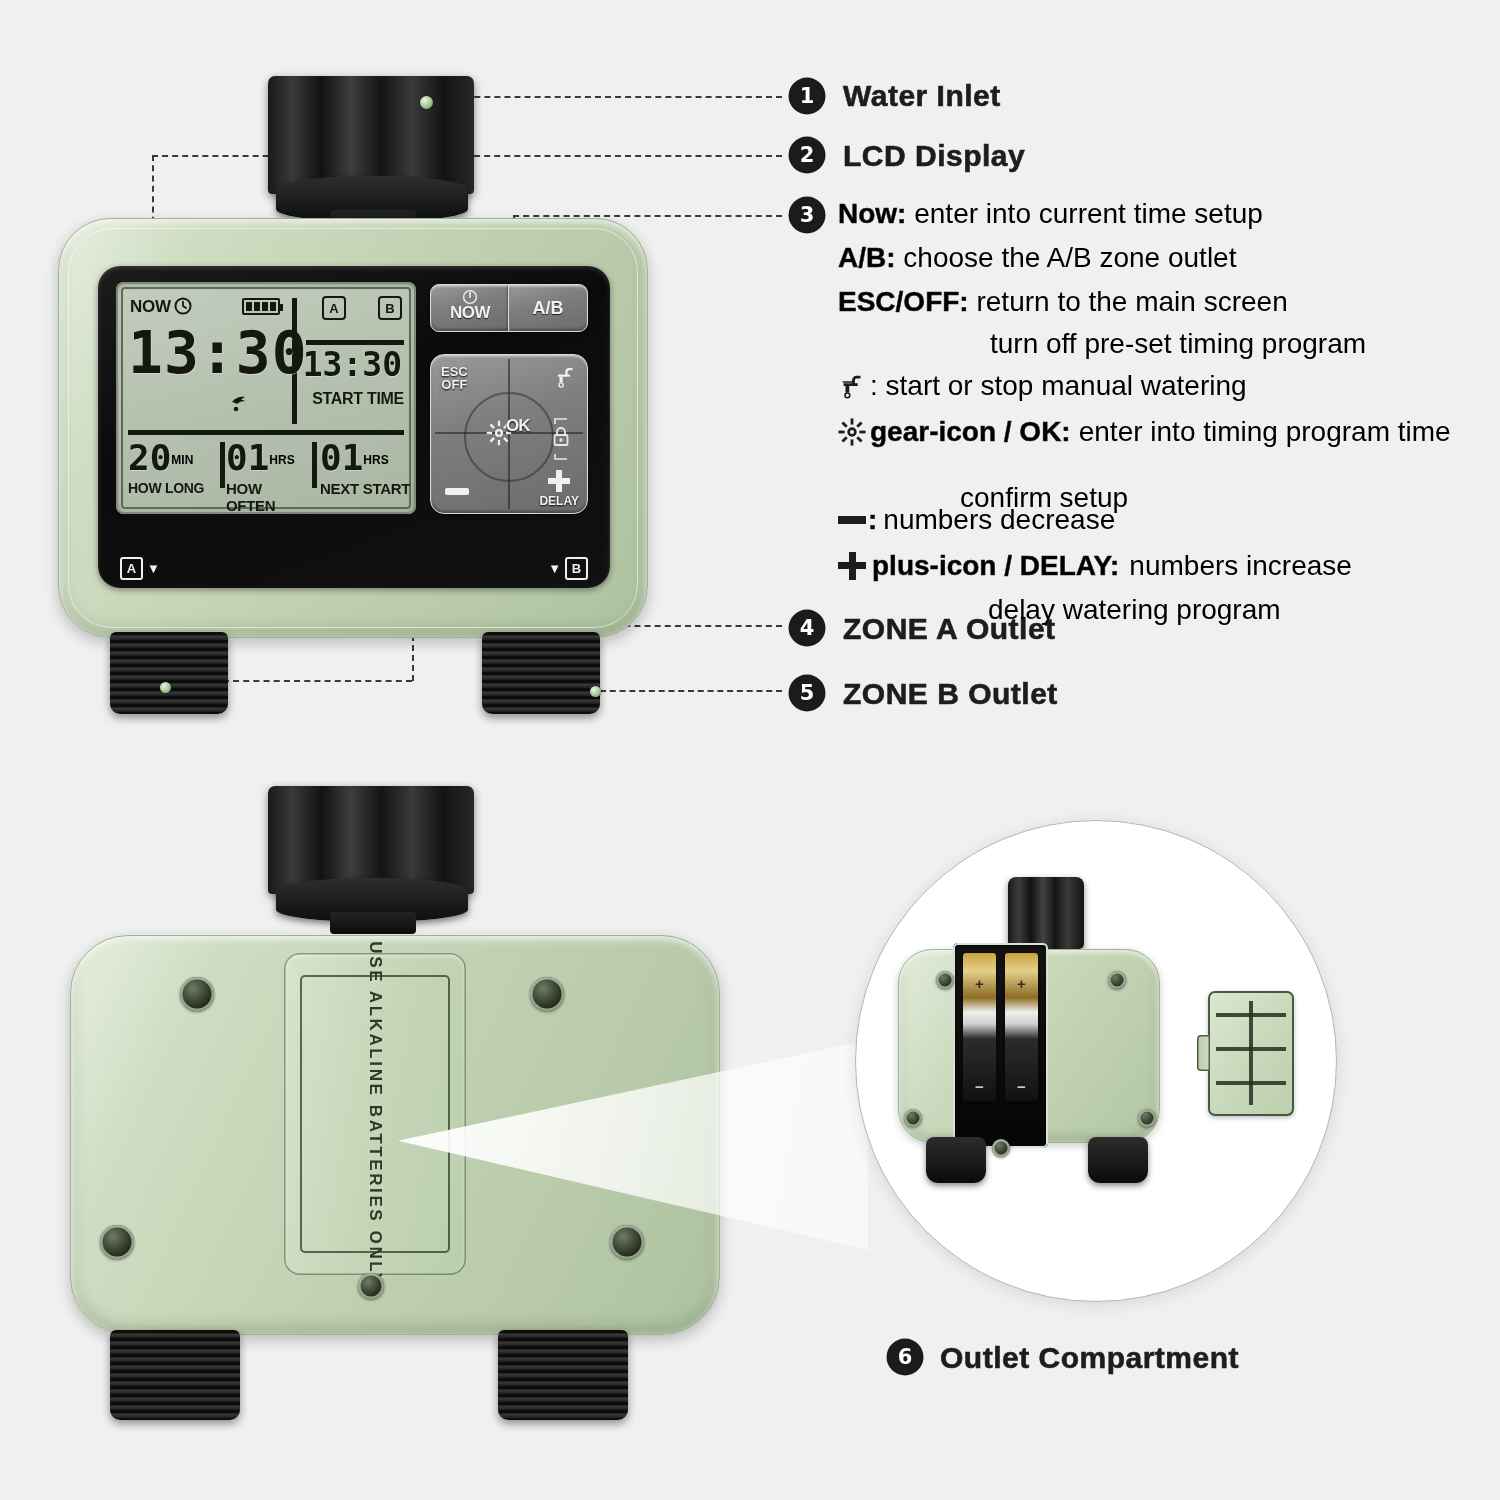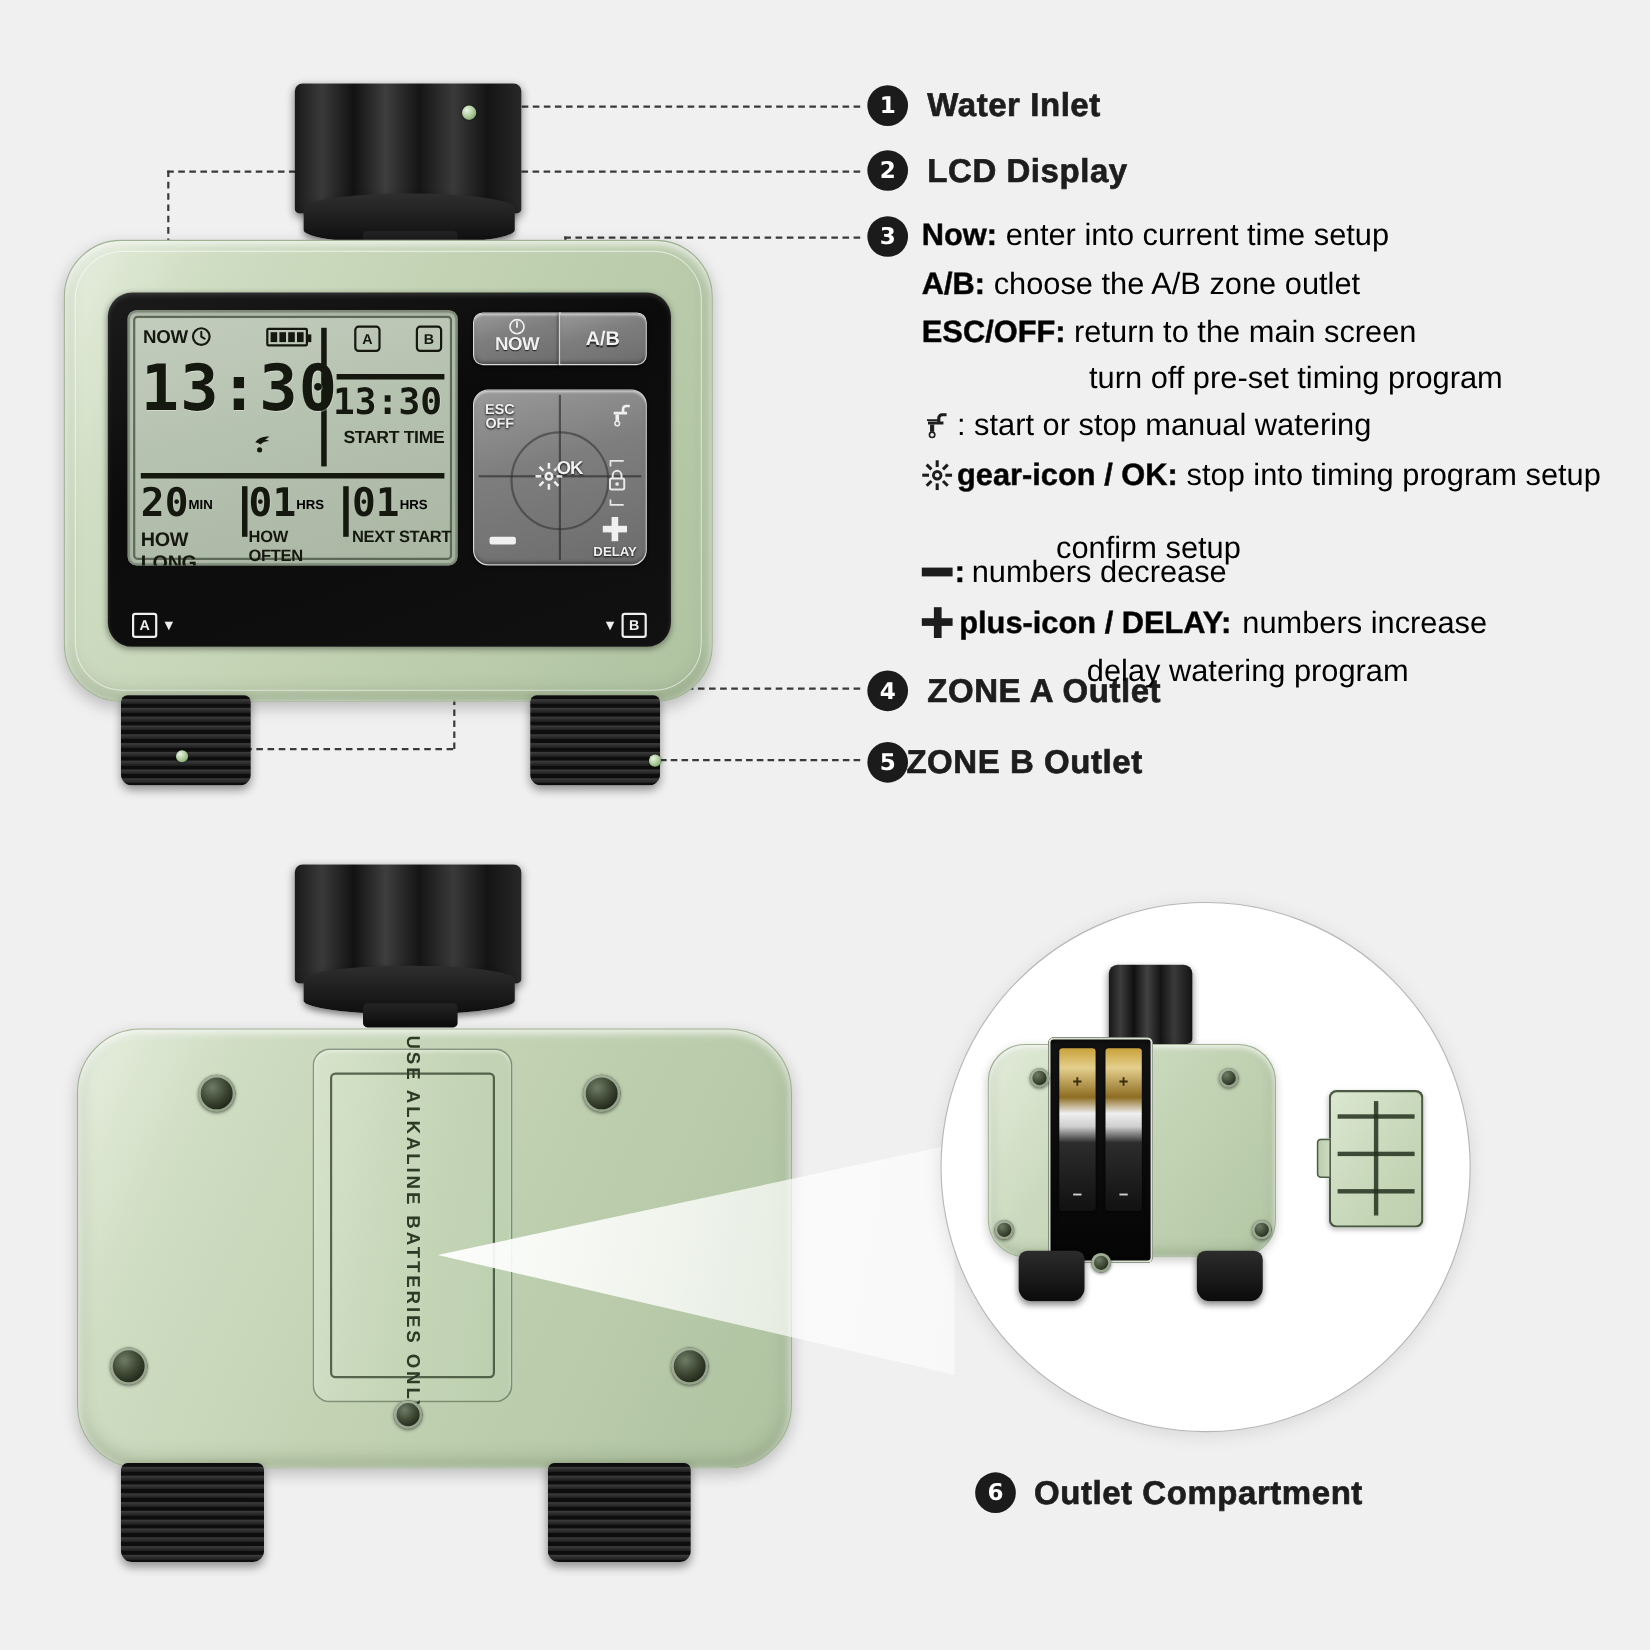--- a/index.html
+++ b/index.html
@@ -278,21 +278,21 @@
   <div class="cnum" style="left:790px;top:676px;">
       <span>5</span>
     </div>
   <div class="cnum" style="left:888px;top:1340px;">
       <span>6</span>
     </div>
 
   <div class="lbl lbl-bold" style="left:843px;top:79px;">Water Inlet</div>
   <div class="lbl lbl-bold" style="left:843px;top:139px;">LCD Display</div>
   <div class="lbl lbl-bold" style="left:843px;top:612px;">ZONE A Outlet</div>
-  <div class="lbl lbl-bold" style="left:824px;top:677px;">ZONE B Outlet</div>
+  <div class="lbl lbl-bold" style="left:843px;top:677px;">ZONE B Outlet</div>
   <div class="lbl lbl-bold" style="left:940px;top:1341px;">Outlet Compartment</div>
 
   <div class="abs" style="left:838px;top:198px;width:640px;">
 
     <div class="abs lbl-reg" style="left:0;top:0;">
       <span class="key">Now:</span>
       <span>enter into current time setup</span>
     </div>
 
     <div class="abs lbl-reg" style="left:0;top:44px;">
@@ -331,21 +331,21 @@
               <rect x="14.4" y="0.5" width="3.2" height="7" transform="rotate(45 16 16)"></rect>
               <rect x="14.4" y="24.5" width="3.2" height="7" transform="rotate(45 16 16)"></rect>
               <rect x="0.5" y="14.4" width="7" height="3.2" transform="rotate(45 16 16)"></rect>
               <rect x="24.5" y="14.4" width="7" height="3.2" transform="rotate(45 16 16)"></rect>
             </g>
           </g>
           <circle cx="16" cy="16" r="2.4" fill="#f0f0f0"></circle>
         </svg>
       </span>
       <span class="lbl-reg key" style="margin-right:8px;">gear-icon / OK:</span>
-      <span class="lbl-reg">stop into timing program setup</span>
+      <span class="lbl-reg">enter into timing program time</span>
     </div>
     <div class="abs lbl-reg" style="left:122px;top:262px;margin-top:22px;">confirm setup</div>
 
     <div class="abs" style="left:0;top:306px;display:flex;align-items:center;">
       <span style="display:inline-block;width:28px;height:8px;background:#1d1d1d;margin-right:2px;"></span>
       <span class="lbl-reg key" style="margin-right:6px;">:</span>
       <span class="lbl-reg">numbers decrease</span>
     </div>
 
     <div class="abs" style="left:0;top:352px;display:flex;align-items:center;">
@@ -408,21 +408,21 @@
         </span>
 
         <div class="seg start-time" style="right:14px;top:66px;">13:30</div>
         <div class="lcd-small start-lbl" style="right:12px;top:108px;font-size:16px;">START TIME</div>
 
         <div class="vdiv" style="left:104px;top:160px;width:5px;height:46px;"></div>
         <div class="vdiv" style="left:196px;top:160px;width:5px;height:46px;"></div>
 
         <div class="abs" style="left:12px;top:158px;width:92px;">
           <span class="seg" style="font-size:36px;line-height:1;">20</span><span class="unit">MIN</span>
-          <div class="lcd-small" style="font-size:18px;margin-top:4px;">HOW LONG</div>
+          <div class="lcd-small" style="font-size:14px;margin-top:4px;">HOW LONG</div>
         </div>
 
         <div class="abs" style="left:110px;top:158px;width:88px;">
           <span class="seg" style="font-size:36px;line-height:1;">01</span><span class="unit">HRS</span>
           <div class="lcd-small" style="font-size:15px;margin-top:4px;">HOW OFTEN</div>
         </div>
 
         <div class="abs" style="left:204px;top:158px;width:92px;">
           <span class="seg" style="font-size:36px;line-height:1;">01</span><span class="unit">HRS</span>
           <div class="lcd-small" style="font-size:15px;margin-top:4px;">NEXT START</div>

